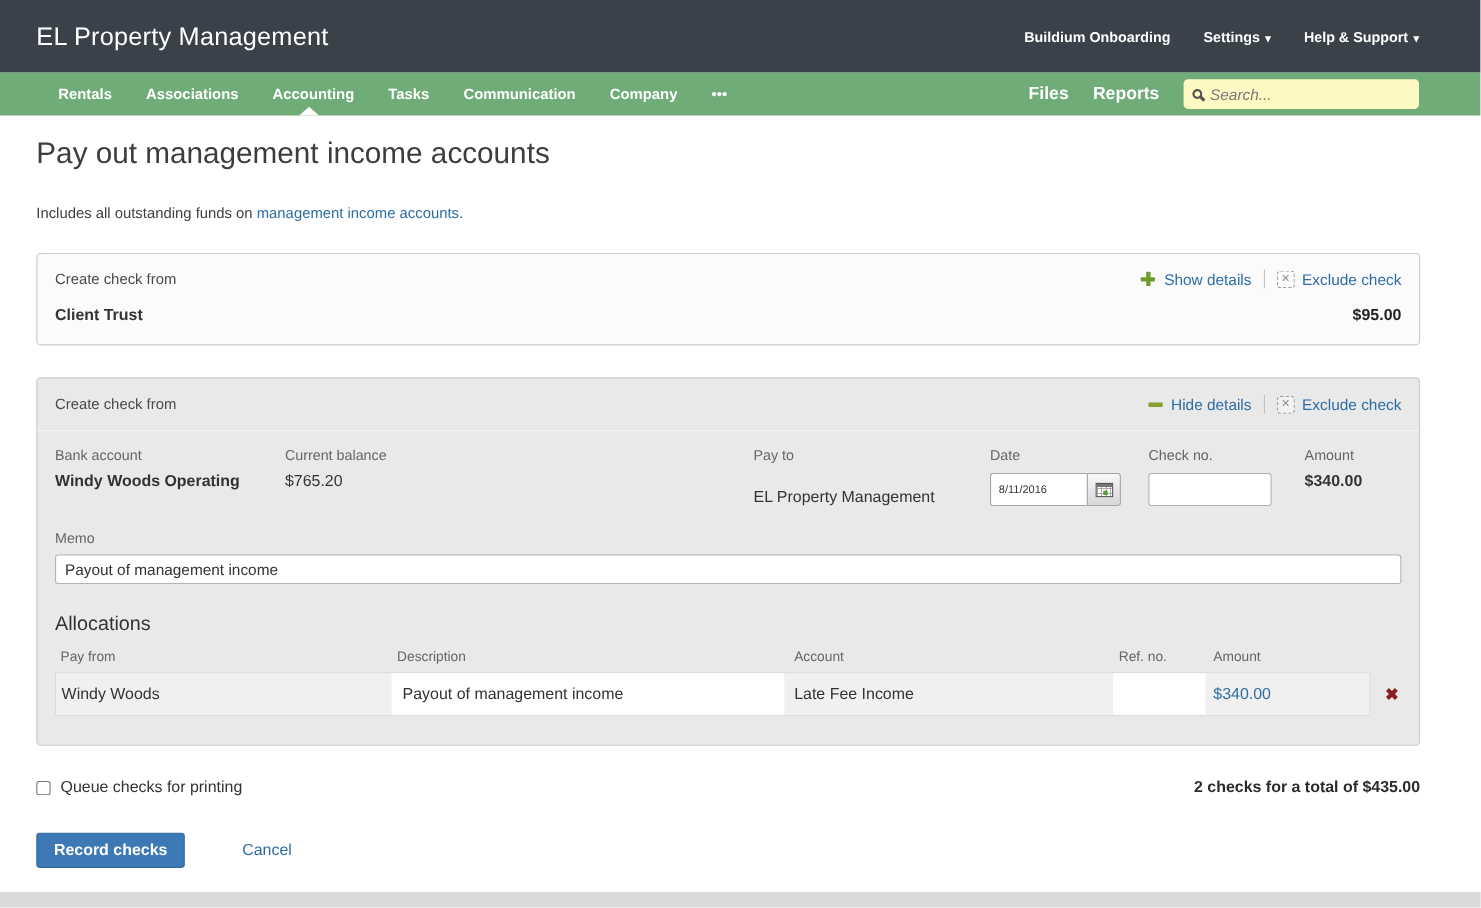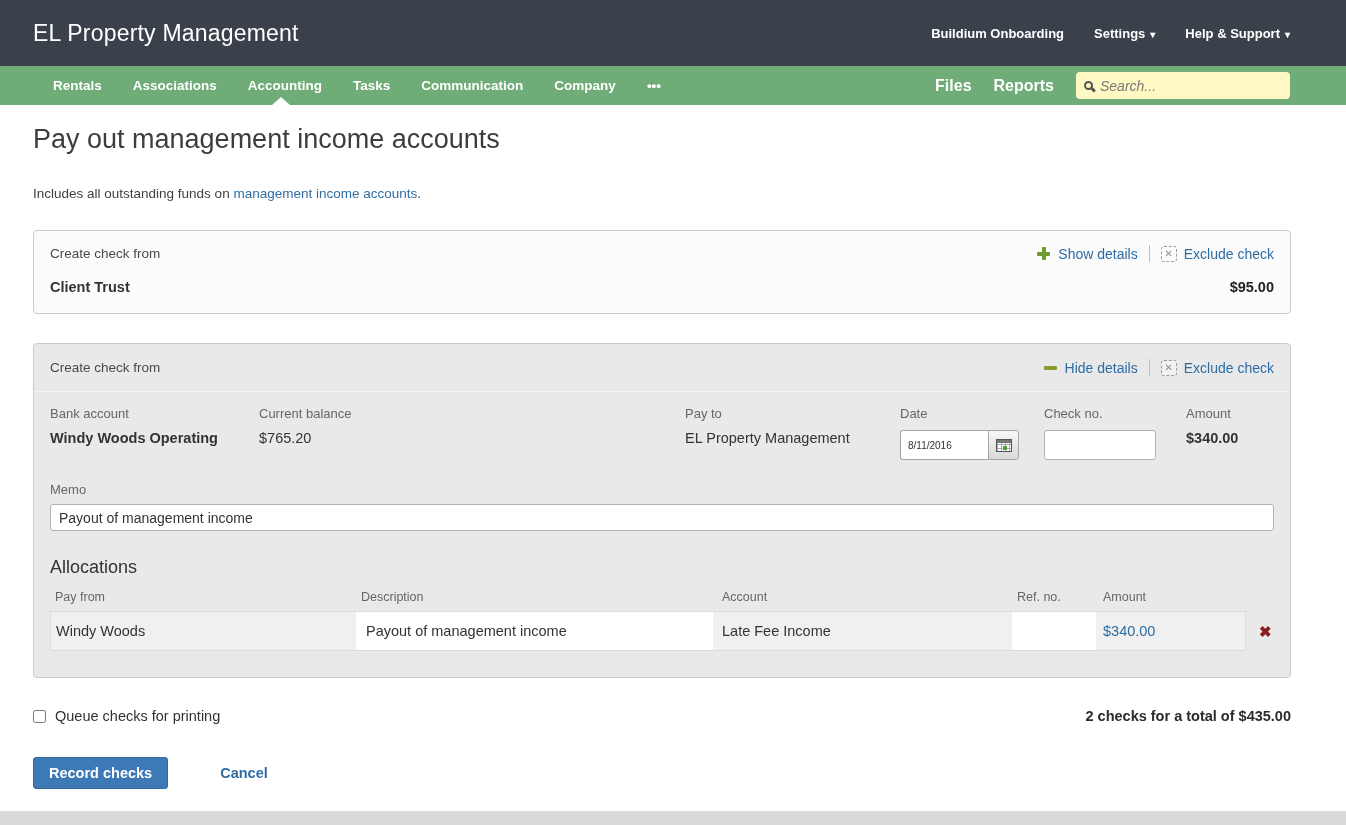--- a/index.html
+++ b/index.html
@@ -62,21 +62,21 @@
   .summary-name { font-size:14.5px; font-weight:700; color:#333; }
   .summary-amount { font-size:14.5px; font-weight:700; color:#222; }
 
   .detail-head { padding:15px 16px; border-bottom:1px solid #f4f4f4; }
   .detail-body { padding:14px 16px 26px; }
 
   .fields { display:flex; }
   .fld { display:flex; flex-direction:column; }
   .fld-label { font-size:13px; color:#666; margin-bottom:9px; }
   .fld-value { font-size:14.5px; color:#333; }
-  .w-bank { width:209px; } .w-bal { width:426px; } .w-payto { width:215px; }
+  .w-bank { width:209px; } .w-bal { width:426px; } .w-payto { width:215px;justify-content:space-between; }
   .w-date { width:144px; } .w-checkno { width:142px; } .w-amount { flex:1; }
   .bold { font-weight:700; }
   .date-group { display:flex; }
   .date-group input { width:88px; height:30px; border:1px solid #a6a6a6; border-right:none;
                       border-radius:3px 0 0 3px; padding:0 7px; font-size:10px; color:#333;
                       font-family:"Liberation Sans", sans-serif; outline:none; }
   .cal-btn { width:31px; height:30px; border:1px solid #a6a6a6; border-radius:0 3px 3px 0;
              background:linear-gradient(#f8f8f8,#d8d8d8); display:flex; align-items:center;
              justify-content:center; cursor:pointer; }
   .cal-glyph { width:16px; height:13px; border:1px solid #555; background:
@@ -120,21 +120,21 @@
 
   
   .bottom-row { display:flex; justify-content:space-between; align-items:center; margin-top:30px; }
   .queue { display:flex; align-items:center; font-size:14.5px; color:#333; }
   .queue input { width:13px; height:13px; margin-right:9px; cursor:pointer; }
   .total { font-size:14.5px; font-weight:700; color:#2b2b2b; }
   .actions { display:flex; align-items:center; margin-top:33px; }
   .btn-primary { background:#3d79b5; color:#fff; font-size:14.5px; font-weight:700;
                  border:1px solid #34689c; border-radius:3px; padding:7px 15px; cursor:pointer;
                  font-family:"Liberation Sans", sans-serif; }
-  .cancel { margin-left:52px; color:#2e6da4; font-size:14.5px; font-weight:700;
+  .cancel { margin-left:52px; color:#2e6da4; font-size:14.5px; font-weight:400;
             text-decoration:none; cursor:pointer; }
   .bottom-strip { position:fixed; left:0; bottom:0; width:1346px; height:14px; background:#dadada; }
 </style>
 </head>
 <body>
 
 <header class="topbar">
   <div class="brand">EL Property Management</div>
   <div class="topbar-right">
     <a>Buildium Onboarding</a>

